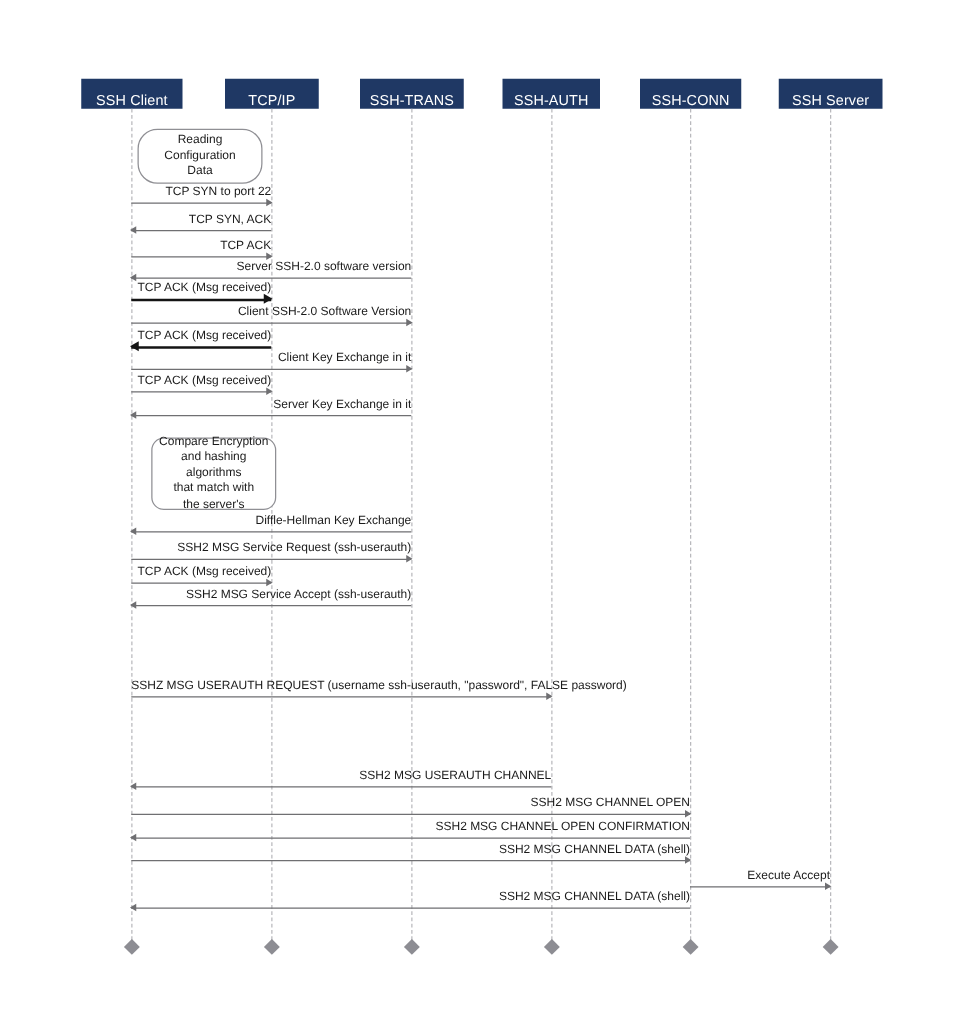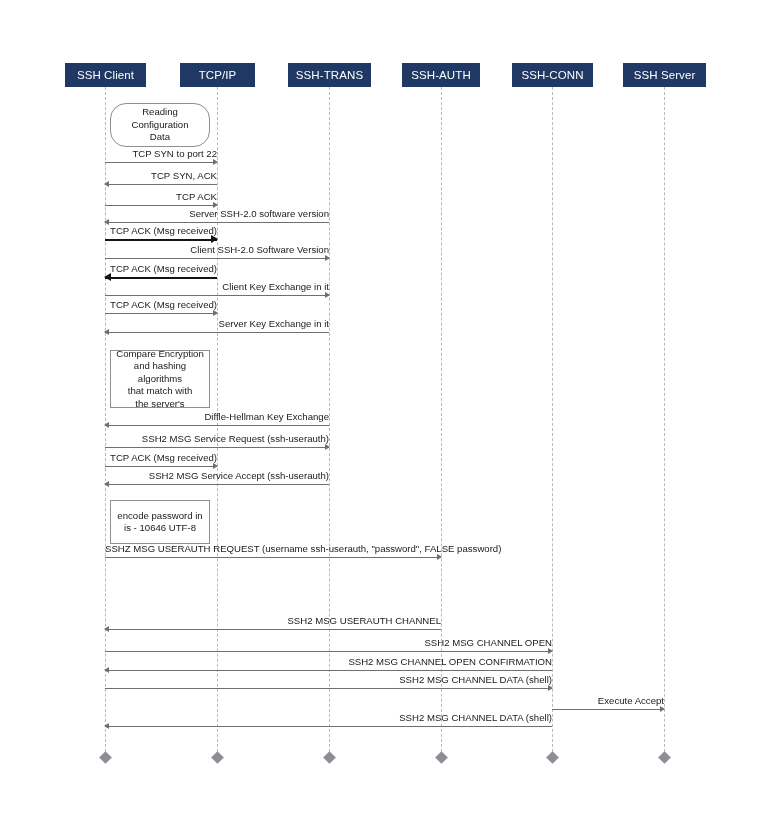--- a/index.html
+++ b/index.html
@@ -23,21 +23,21 @@
   }
 
   
   .participant {
     position: absolute;
     height: 24px;
     background: #1F3864;
     color: #ffffff;
     font-size: 11.5px;
     display: flex;
-    align-items: center;
+    align-items: flex-end;
     justify-content: center;
     letter-spacing: 0.1px;
     white-space: nowrap;
   }
 
   
   .lifeline {
     position: absolute;
     width: 0;
     border-left: 1px dashed #b9b9bd;
@@ -258,23 +258,19 @@
     <div class="msg left" style="left: 105px; top: 726px; width: 447px;">
       <div class="line"></div>
       <div class="head"></div>
       <div class="label">SSH2 MSG CHANNEL DATA (shell)</div>
     </div>
     <div class="actbox" style="left: 110px; top: 103px; width: 100px; height: 44px; border-radius: 16px;">
       <div class="txt">Reading
 Configuration
 Data</div>
     </div>
-    <div class="actbox" style="left: 110px; top: 350px; width: 100px; height: 58px;">
+    <div class="actbox" style="left: 121px; top: 350px; width: 100px; height: 58px; border-radius: 10px;">
       <div class="txt">Compare Encryption
 and hashing algorithms
 that match with
 the server's</div>
     </div>
-    <div class="actbox" style="left: 110px; top: 500px; width: 100px; height: 44px;">
-      <div class="txt">encode password in
-is - 10646 UTF-8</div>
-    </div>
   </div>
 
 </body></html>

